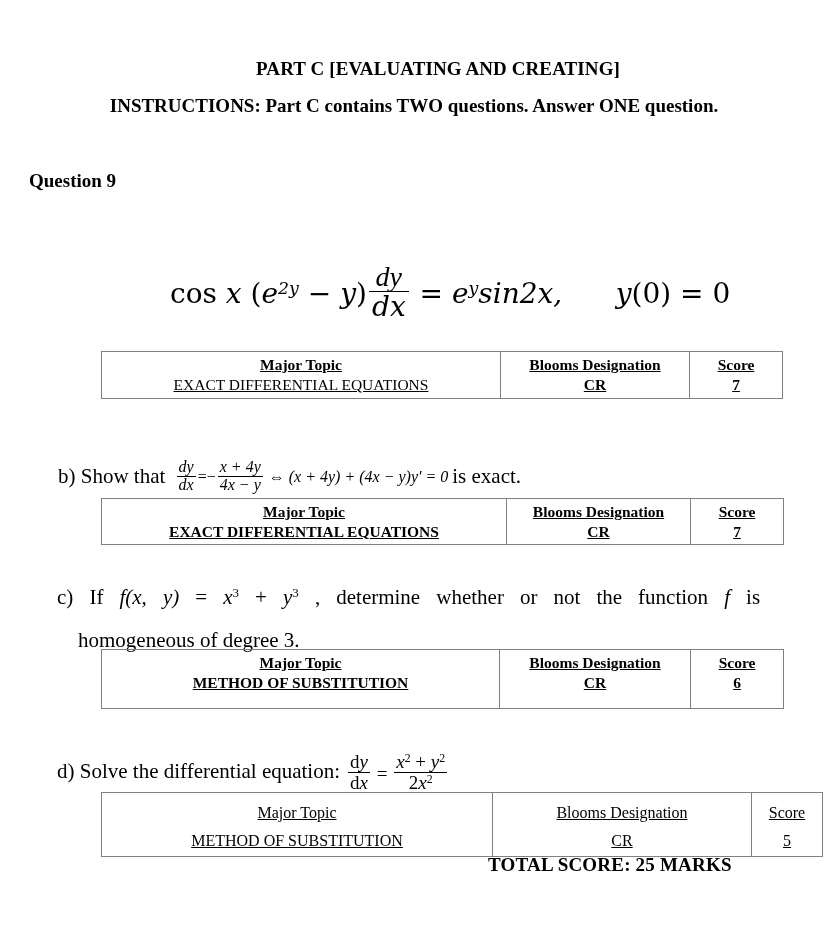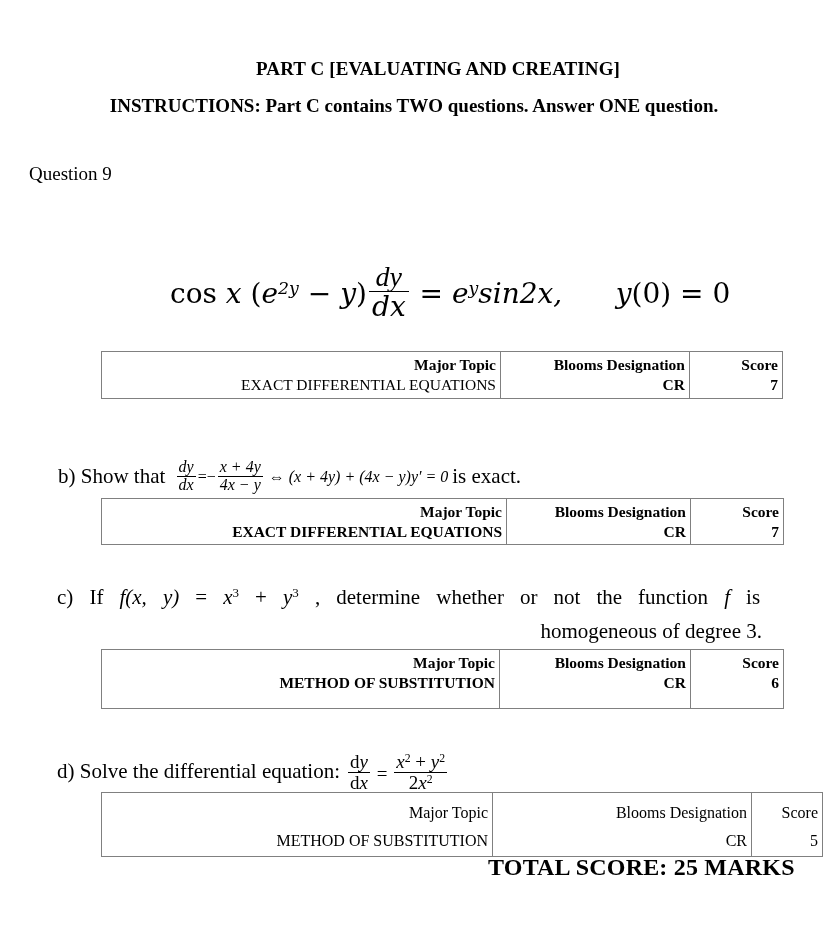--- a/index.html
+++ b/index.html
@@ -37,24 +37,24 @@
     position: absolute;
     top: 95px;
     left: 0;
     width: 828px;
     text-align: center;
     font-size: 19px;
     font-weight: bold;
   }
   .question-label {
     position: absolute;
-    top: 163px;
+    top: 170px;
     left: 29px;
     font-size: 19px;
-    font-weight: normal;
+    font-weight: bold;
   }
 
   
   .item {
     position: absolute;
     font-size: 21px;
     line-height: 1.28;
   }
   .item-a { top: 213px; left: 60px; }
   .item-b { top: 459px; left: 58px; }
@@ -63,22 +63,21 @@
 
   .just-line {
     display: block;
     text-align: justify;
     text-align-last: justify;
     width: 703px;
   }
   .plain-line {
     display: block;
     margin-left: 21px;
-    margin-top: 7px;
-    text-align: right;
+    margin-top: 16px;
   }
   .eq-a {
     position: absolute;
     top: 262px;
     left: 170px;
     font-family: "DejaVu Serif", serif;
     font-size: 28px;
     white-space: nowrap;
   }
   .eq-a .up { font-style: normal; }
@@ -131,24 +130,25 @@
   
   .mtable {
     position: absolute;
     border-collapse: collapse;
     table-layout: fixed;
     font-size: 15.5px;
     color: #000;
   }
   .mtable td {
     border: 1.2px solid #808080;
-    text-align: right;
+    text-align: center;
     vertical-align: top;
     padding: 3px 4px 2px 4px;
     line-height: 1.30;
+    text-decoration: underline;
   }
   .mtable .hdr { font-weight: bold; display: block; }
   .mtable .val { display: block; }
   .mtable .val.b { font-weight: bold; }
 
   
   #table-a { top: 351px; left: 101px; width: 654px; height: 48px; }
   #table-a td:nth-child(1) { width: 390px; }
   #table-a td:nth-child(2) { width: 180px; }
   #table-a td:nth-child(3) { width: 84px; }
@@ -170,21 +170,21 @@
   #table-d td { padding-top: 5px; line-height: 1.62; }
   #table-d td:nth-child(1) { width: 382px; }
   #table-d td:nth-child(2) { width: 250px; }
   #table-d td:nth-child(3) { width: 62px; }
   #table-d .val { margin-top: 2px; }
 
   .total-score {
     position: absolute;
     top: 854px;
     left: 488px;
-    font-size: 24px;
+    font-size: 19px;
     font-weight: bold;
     letter-spacing: .2px;
   }
 </style>
 </head>
 <body>
 
 <div class="page">
 
   <div class="part-title">PART C [EVALUATING AND CREATING]</div>

